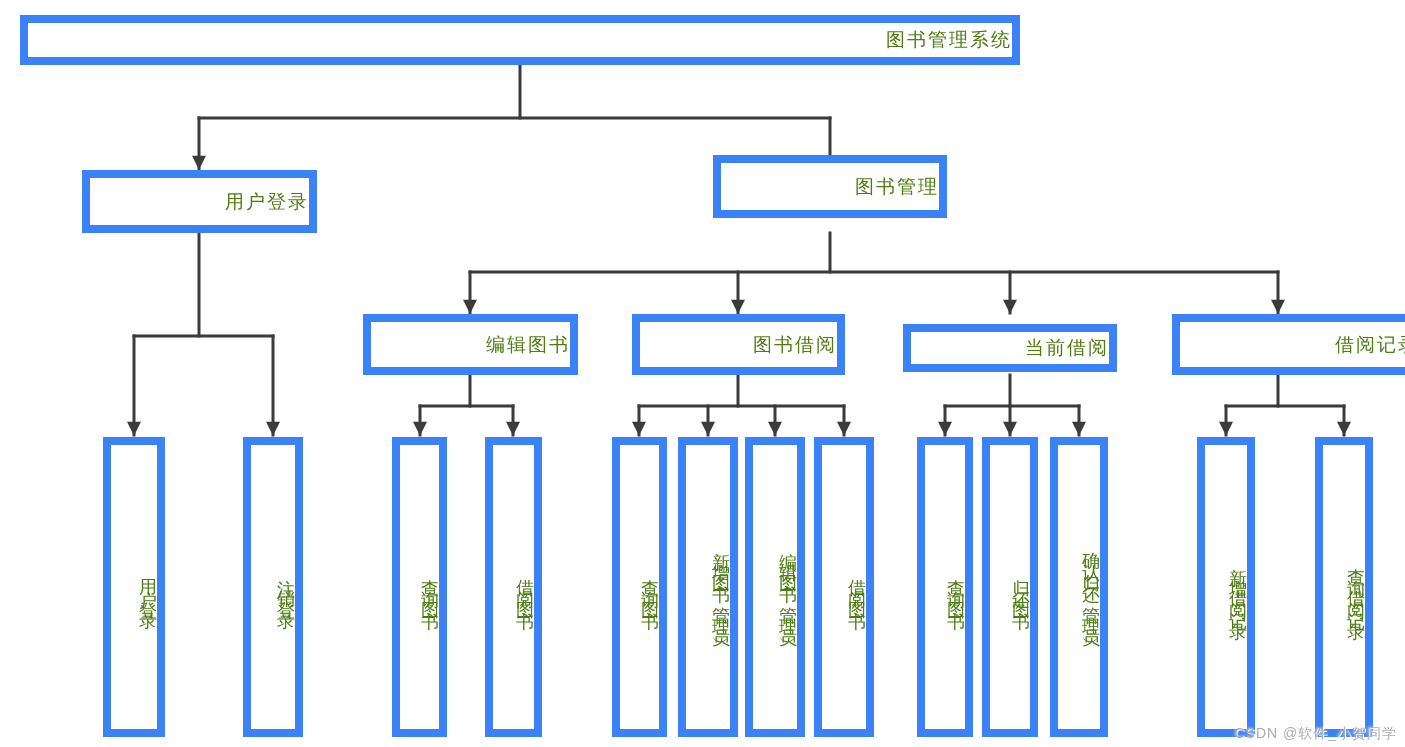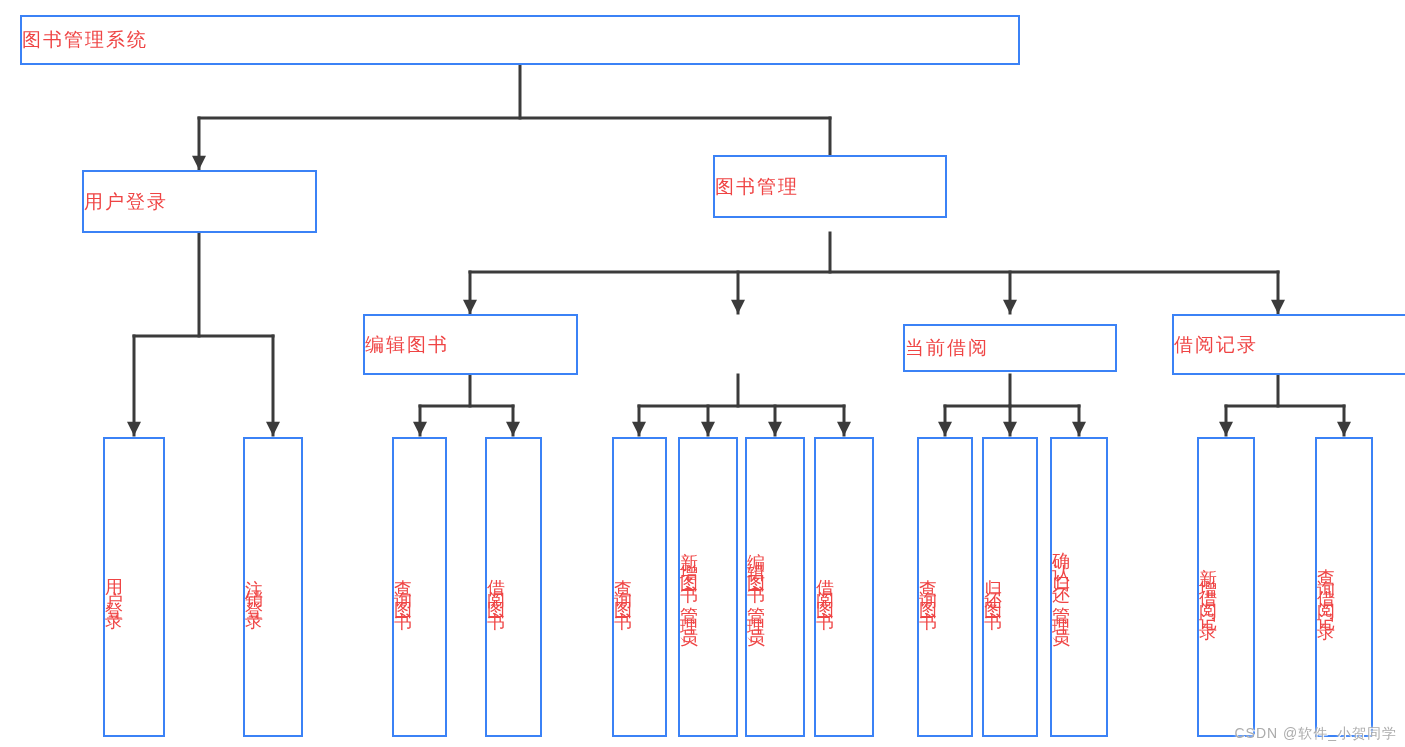--- a/index.html
+++ b/index.html
@@ -8,26 +8,26 @@
     width: 1405px;
     height: 747px;
     background: #ffffff;
     font-family: "Liberation Sans", sans-serif;
     overflow: hidden;
   }
   .connectors { position: absolute; left: 0; top: 0; }
   .box {
     position: absolute;
     box-sizing: border-box;
-    border: 2px solid #3b82f6;
+    border: 8px solid #3b82f6;
     background: #ffffff;
     display: flex;
     align-items: center;
-    justify-content: flex-start;
-    color: #ef4444;
+    justify-content: flex-end;
+    color: #4d7c0f;
     font-size: 19px;
     letter-spacing: 2px;
     text-align: center;
   }
   .vbox span {
     writing-mode: vertical-rl;
     text-orientation: mixed;
     font-size: 18px;
     letter-spacing: 11px;
     line-height: 1;
@@ -113,20 +113,23 @@
   <div class="box" style="left:82px; top:170px; width:235px; height:63px;">
     <span>用户登录</span>
   </div>
   <div class="box" style="left:713px; top:155px; width:234px; height:63px;">
     <span>图书管理</span>
   </div>
 
   <div class="box" style="left:363px; top:314px; width:215px; height:61px;">
     <span>编辑图书</span>
   </div>
+  <div class="box" style="left:632px; top:314px; width:213px; height:61px;">
+    <span>图书借阅</span>
+  </div>
   <div class="box" style="left:903px; top:324px; width:214px; height:48px;">
     <span>当前借阅</span>
   </div>
   <div class="box" style="left:1172px; top:314px; width:255px; height:61px;">
     <span>借阅记录</span>
   </div>
 
   <div class="box vbox" style="left:103px; top:437px; width:62px; height:300px;">
     <span>用户登录</span>
   </div>

